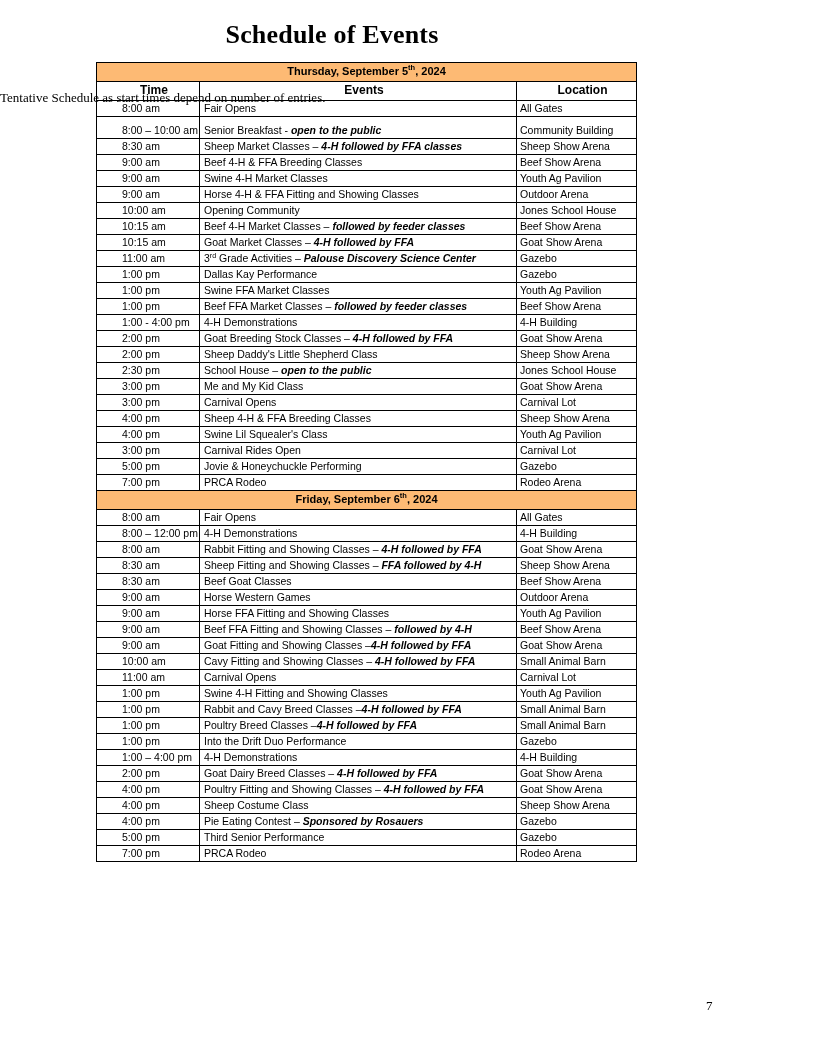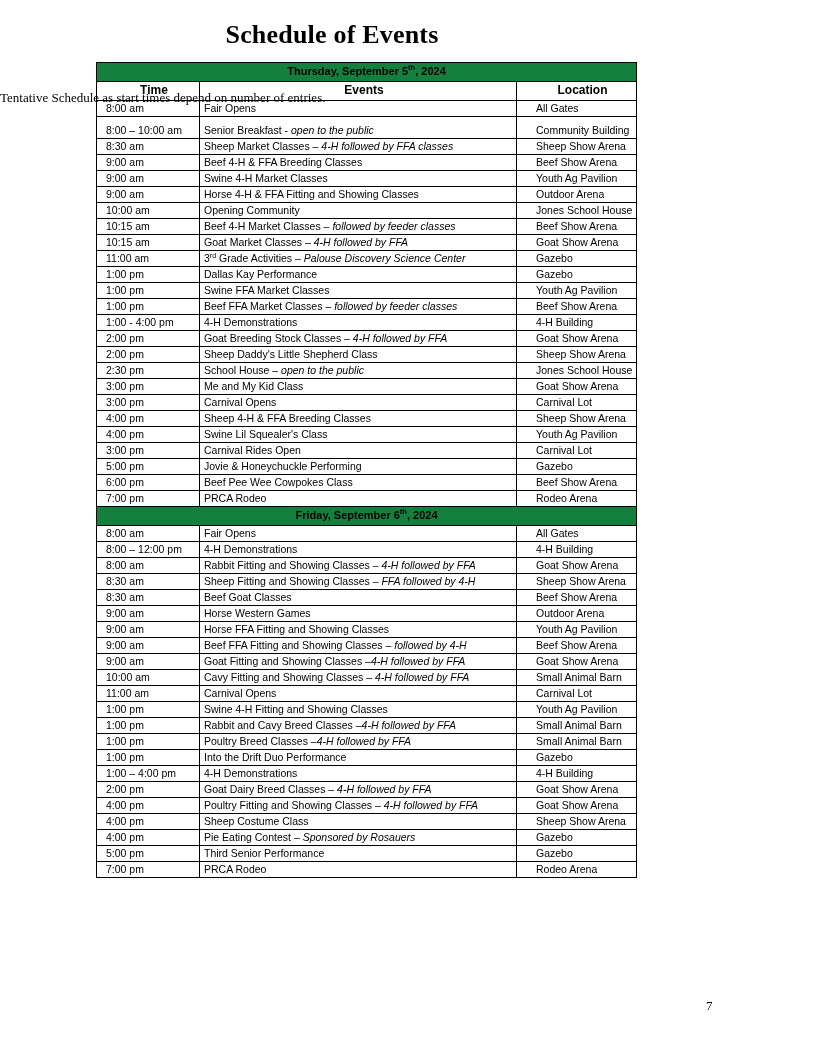--- a/index.html
+++ b/index.html
@@ -53,21 +53,21 @@
     vertical-align: bottom;
     font-family: "Liberation Sans", sans-serif;
     font-size: 10.5px;
     line-height: 1.05;
   }
   col.c-time { width: 103px; }
   col.c-event { width: 317px; }
   col.c-loc { width: 120px; }
 
   tr.day-header td {
-    background: #15803d;
+    background: #fdba74;
     text-align: center;
     font-weight: bold;
     font-size: 11px;
     height: 15px;
     vertical-align: middle;
     padding: 1px 0 2px 0;
   }
   tr.col-header td {
     text-align: center;
     font-weight: bold;
@@ -76,33 +76,34 @@
     vertical-align: middle;
     padding: 1px 0 2px 12px;
   }
   tr.evt-row td {
     height: 13px;
   }
   tr.evt-row.tall td {
     height: 19px;
   }
   td.time {
-    padding-left: 9px;
+    padding-left: 25px;
     padding-bottom: 2px;
   }
   td.event {
     padding-left: 4px;
     padding-bottom: 2px;
   }
   td.loc {
-    padding-left: 19px;
+    padding-left: 3px;
     padding-bottom: 2px;
   }
   .ital {
     font-style: italic;
+    font-weight: bold;
   }
   sup {
     font-size: 0.68em;
     vertical-align: super;
     line-height: 0;
   }
   .page-number {
     position: absolute;
     left: 706px;
     top: 998px;
@@ -242,25 +243,20 @@
           <td class="time">3:00 pm</td>
           <td class="event">Carnival Rides Open</td>
           <td class="loc">Carnival Lot</td>
         </tr>
         <tr class="evt-row">
           <td class="time">5:00 pm</td>
           <td class="event">Jovie &amp; Honeychuckle Performing</td>
           <td class="loc">Gazebo</td>
         </tr>
         <tr class="evt-row">
-          <td class="time">6:00 pm</td>
-          <td class="event">Beef Pee Wee Cowpokes Class</td>
-          <td class="loc">Beef Show Arena</td>
-        </tr>
-        <tr class="evt-row">
           <td class="time">7:00 pm</td>
           <td class="event">PRCA Rodeo</td>
           <td class="loc">Rodeo Arena</td>
         </tr>
         <tr class="day-header">
           <td colspan="3">Friday, September 6<sup>th</sup>, 2024</td>
         </tr>
         <tr class="evt-row">
           <td class="time">8:00 am</td>
           <td class="event">Fair Opens</td>

